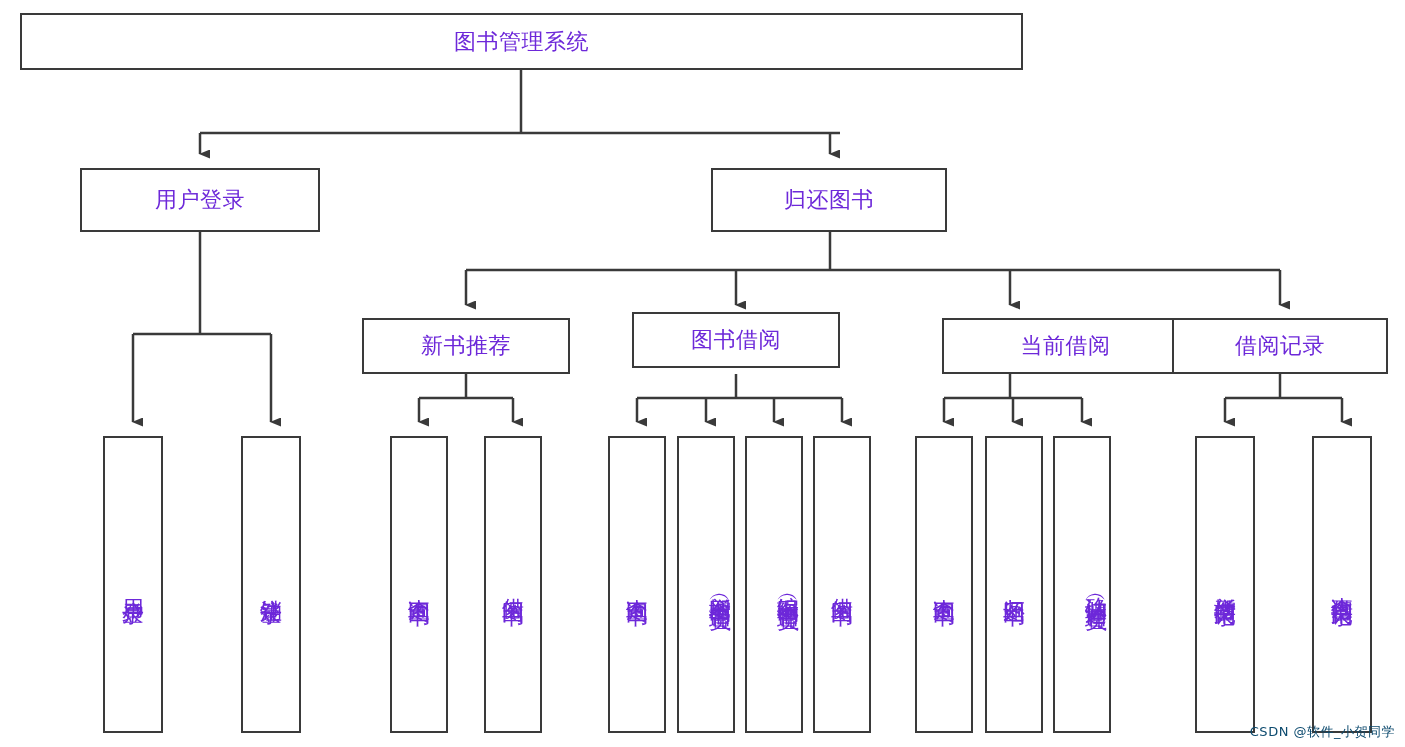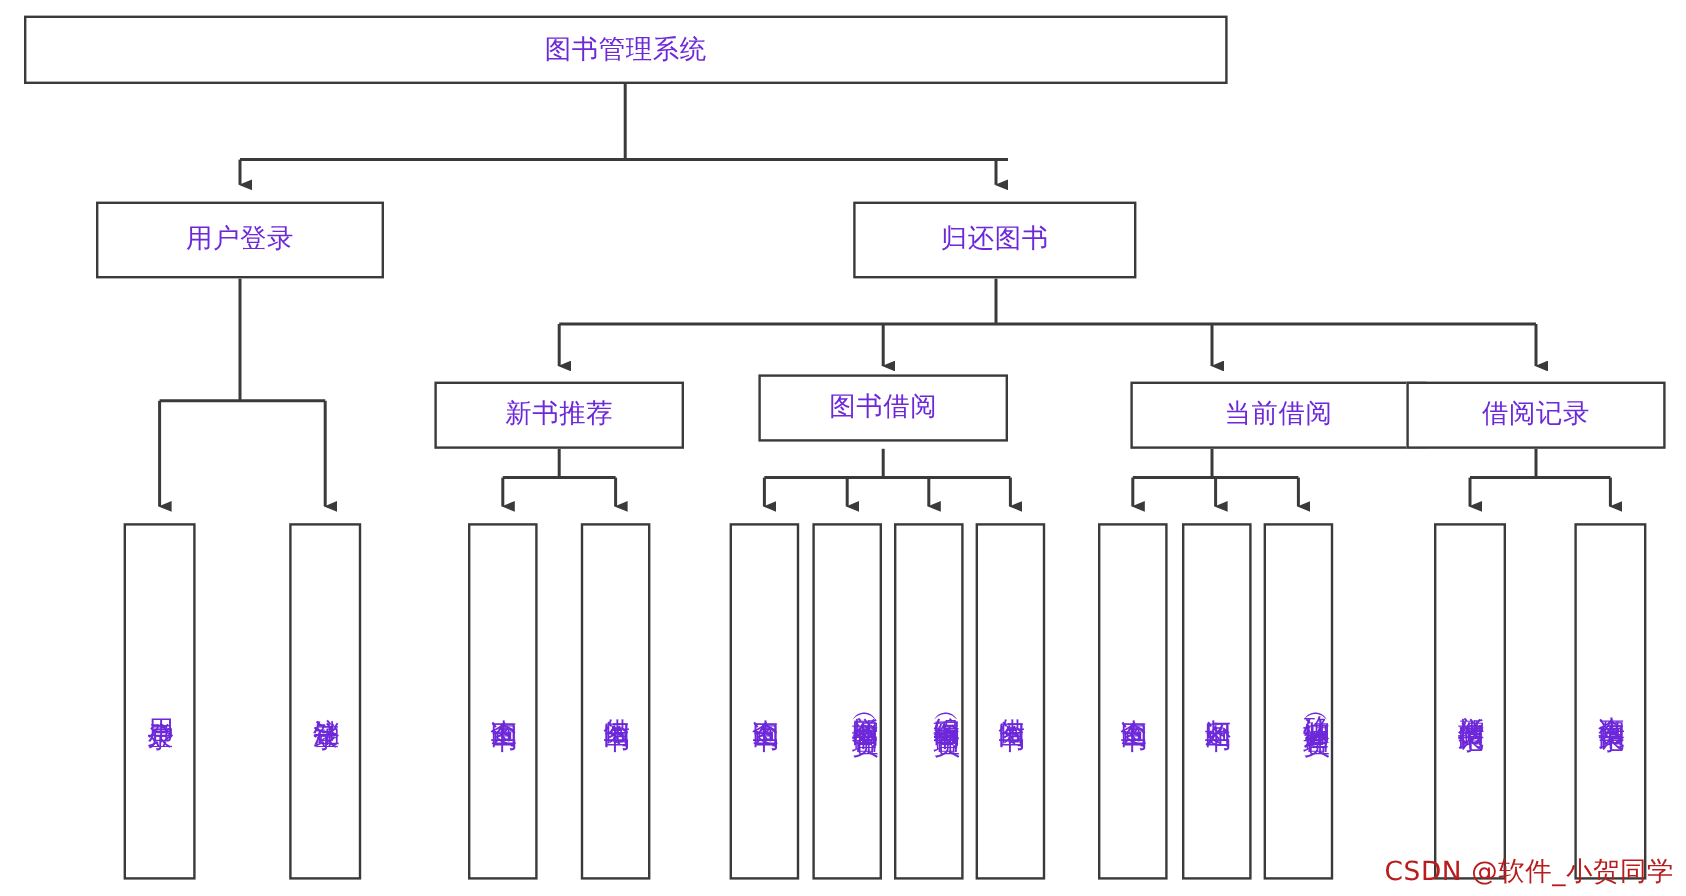--- a/index.html
+++ b/index.html
@@ -54,22 +54,22 @@
     overflow: hidden;
   }
   .node-v.vcenter {
     align-items: center;
     padding-top: 0;
   }
   #watermark {
     position: absolute;
     right: 10px;
     bottom: 6px;
-    font-size: 22px;
-    color: #b91c1c;
+    font-size: 13px;
+    color: #0c4a6e;
     letter-spacing: 0.5px;
     white-space: nowrap;
     user-select: none;
   }
 </style>
 </head>
 <body>
 
 <div id="diagram-root">
 

